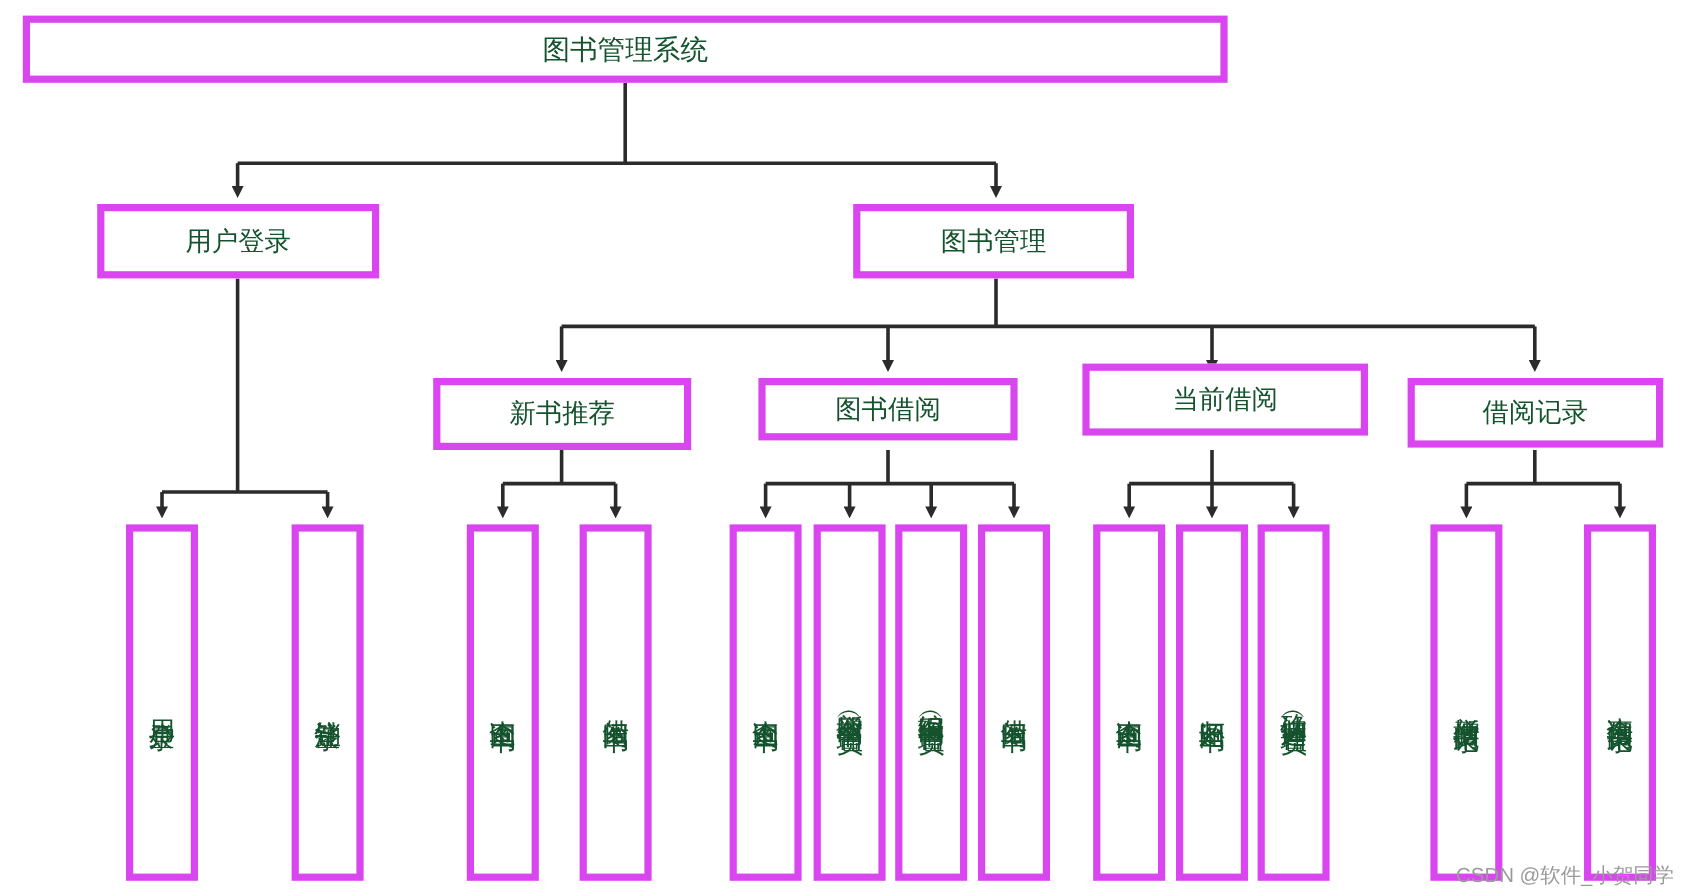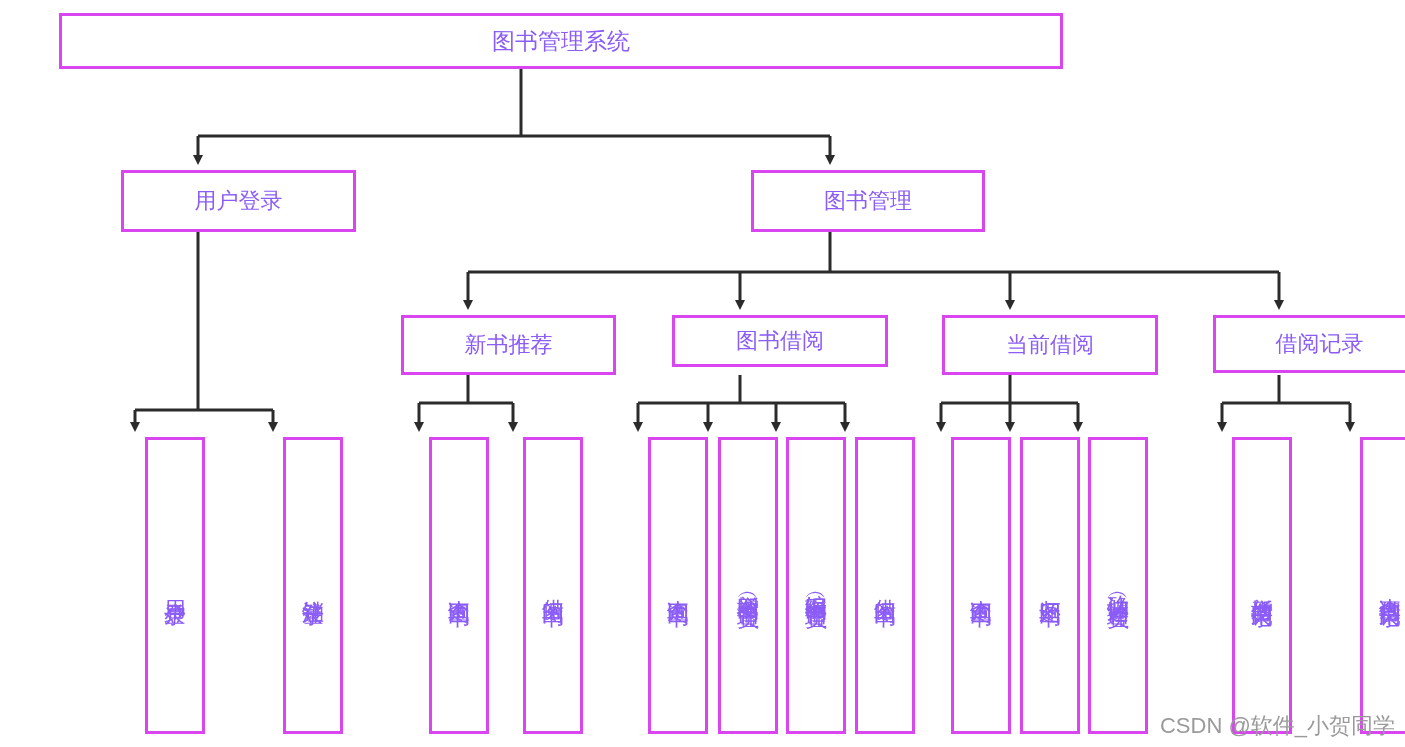--- a/index.html
+++ b/index.html
@@ -22,27 +22,26 @@
     left: 0;
     top: 0;
     width: 1405px;
     height: 747px;
     pointer-events: none;
   }
   .node {
     position: absolute;
     box-sizing: border-box;
     background: #ffffff;
-    border: 3px solid #d946ef;
+    border: 6px solid #d946ef;
     display: flex;
     align-items: center;
     justify-content: center;
-    color: #8b5cf6;
+    color: #14532d;
     z-index: 2;
-    margin-left: 40px;
   }
   .node.root {
     font-size: 23px;
   }
   .node.level1 {
     font-size: 22px;
   }
   .node.level2 {
     font-size: 22px;
     justify-content: center;
@@ -60,21 +59,21 @@
   }
   .node.leaf span {
     display: block;
     writing-mode: vertical-rl;
     text-orientation: upright;
   }
   .watermark {
     position: absolute;
     right: 10px;
     bottom: 6px;
-    font-size: 22px;
+    font-size: 17px;
     color: #9a9a9a;
     z-index: 5;
     white-space: nowrap;
   }
 </style>
 </head>
 <body>
 
 <div id="diagram-root">
 
@@ -138,21 +137,21 @@
   <div class="node level1" style="left:711px; top:170px; width:234px; height:62px;">
     <span>图书管理</span>
   </div>
 
   <div class="node level2" style="left:361px; top:315px; width:215px; height:60px;">
     <span>新书推荐</span>
   </div>
   <div class="node level2" style="left:632px; top:315px; width:216px; height:52px;">
     <span>图书借阅</span>
   </div>
-  <div class="node level2" style="left:902px; top:315px; width:216px; height:60px;">
+  <div class="node level2" style="left:902px; top:303px; width:238px; height:60px;">
     <span>当前借阅</span>
   </div>
   <div class="node level2" style="left:1173px; top:315px; width:213px; height:58px;">
     <span>借阅记录</span>
   </div>
 
   <div class="node leaf" style="left:105px; top:437px; width:60px; height:297px;">
     <span>用户登录</span>
   </div>
   <div class="node leaf" style="left:243px; top:437px; width:60px; height:297px;">

